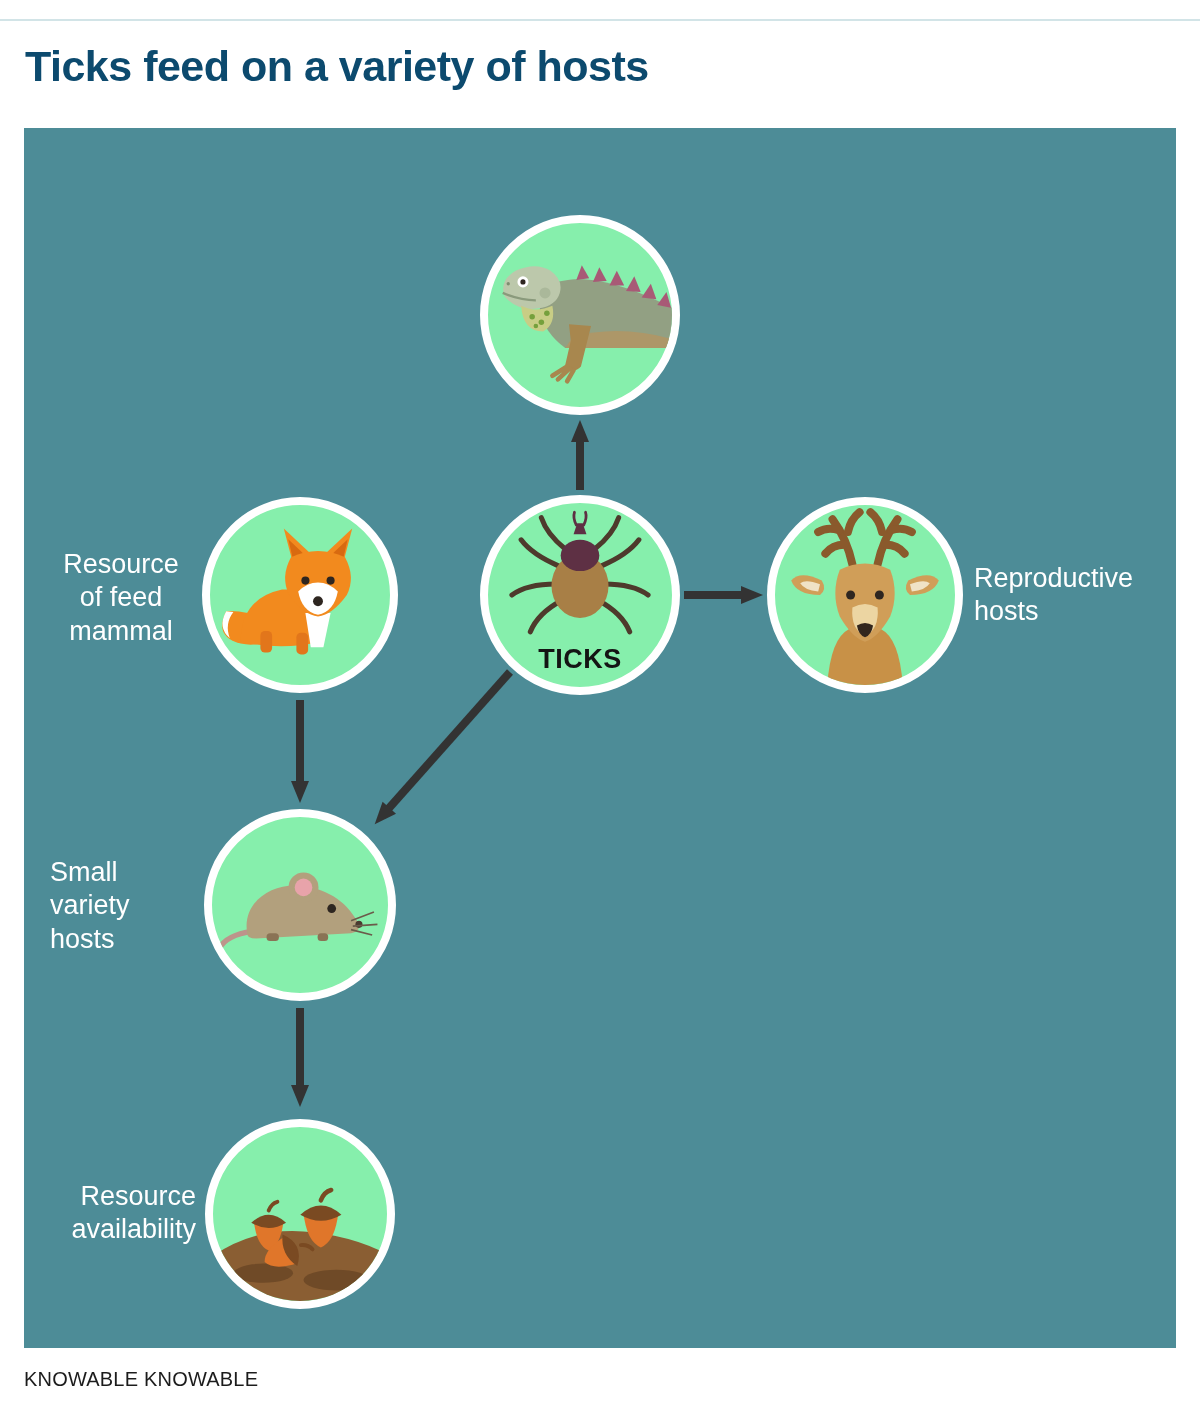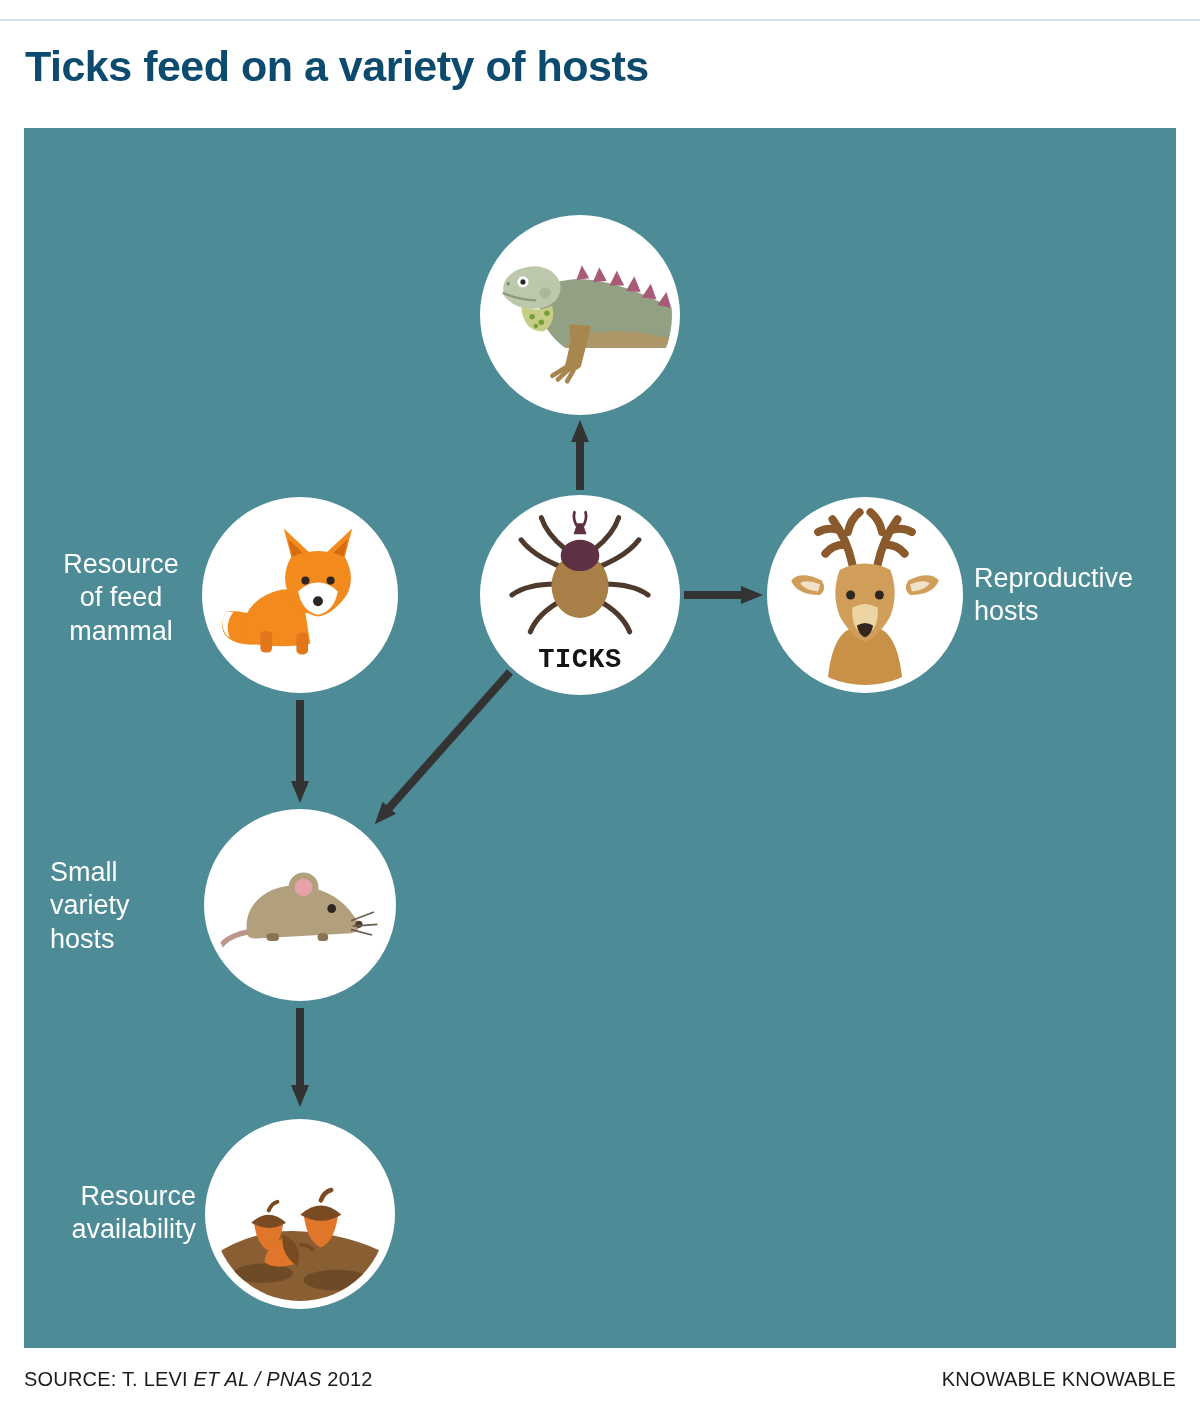--- a/index.html
+++ b/index.html
@@ -8,22 +8,22 @@
     font-family:"Liberation Sans", sans-serif;color:#1c1c1c;overflow:hidden;
   }
   .top-rule{position:absolute;top:19px;left:0;width:1200px;height:2px;background:#d2e4e7;}
   .title{
     position:absolute;top:42px;left:25px;font-size:43px;font-weight:700;
     color:#0c4a6e;letter-spacing:-0.5px;
   }
   .panel{position:absolute;top:128px;left:24px;width:1152px;height:1220px;background:#4d8c97;}
   .edges{position:absolute;left:0;top:0;width:1152px;height:1220px;pointer-events:none;}
   .node{
-    position:absolute;border-radius:50%;border:8px solid #ffffff;background:#ffffff;
-    box-sizing:border-box;overflow:hidden;font-family:Liberation Mono, monospace;
+    position:absolute;border-radius:50%;border:8px solid #ffffff;background:#86efac;
+    box-sizing:border-box;overflow:hidden;
   }
   .node svg{position:absolute;left:0;top:0;width:100%;height:100%;}
   .label{position:absolute;color:#ffffff;font-size:27px;line-height:1.24;font-weight:400;}
   .label .line{display:block;}
   #label-dilution{left:406px;top:44px;width:300px;text-align:center;}
   #label-predators{left:26px;top:420px;width:142px;text-align:center;}
   #label-reproductive{left:950px;top:434px;width:230px;text-align:left;}
   #label-small{left:26px;top:728px;width:142px;text-align:left;}
   #label-resource{left:20px;top:1052px;width:152px;text-align:right;}
   #node-dilution{left:456px;top:87px;width:200px;height:200px;}
@@ -208,15 +208,14 @@
       <ellipse cx="142" cy="176" rx="38" ry="12" fill="#6f4a27"></ellipse>
       <use href="#acorn" transform="translate(64,106)"></use>
       <use href="#acorn" transform="translate(124,96) scale(1.18)"></use>
       <use href="#acorn" transform="translate(92,140) rotate(65)"></use>
     </svg>
   </div>
 
 </div>
 
 <div class="footer">
-  <div><span>SOURCE: T. LEVI </span><span class="it">ET AL / PNAS</span><span> 2012</span></div>
   <div>KNOWABLE KNOWABLE</div>
 </div>
 
 </body></html>

